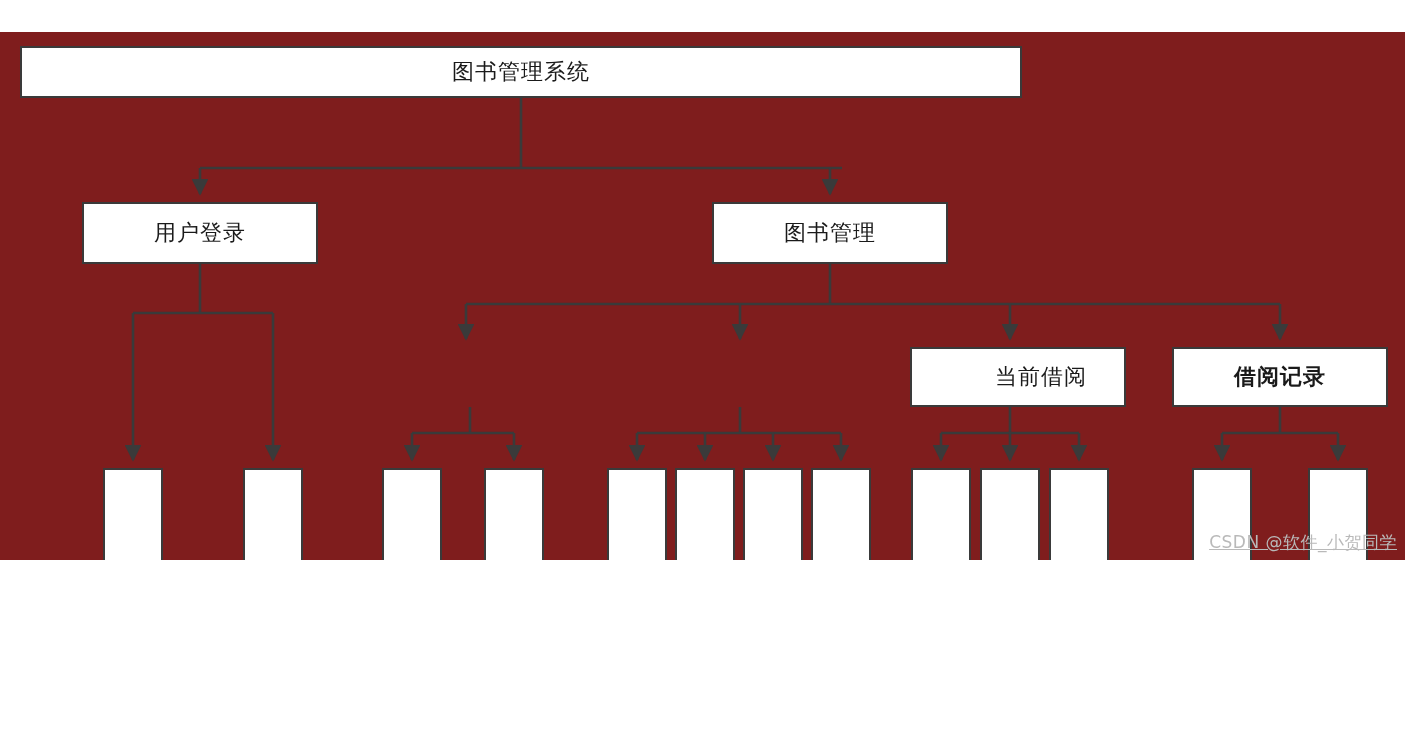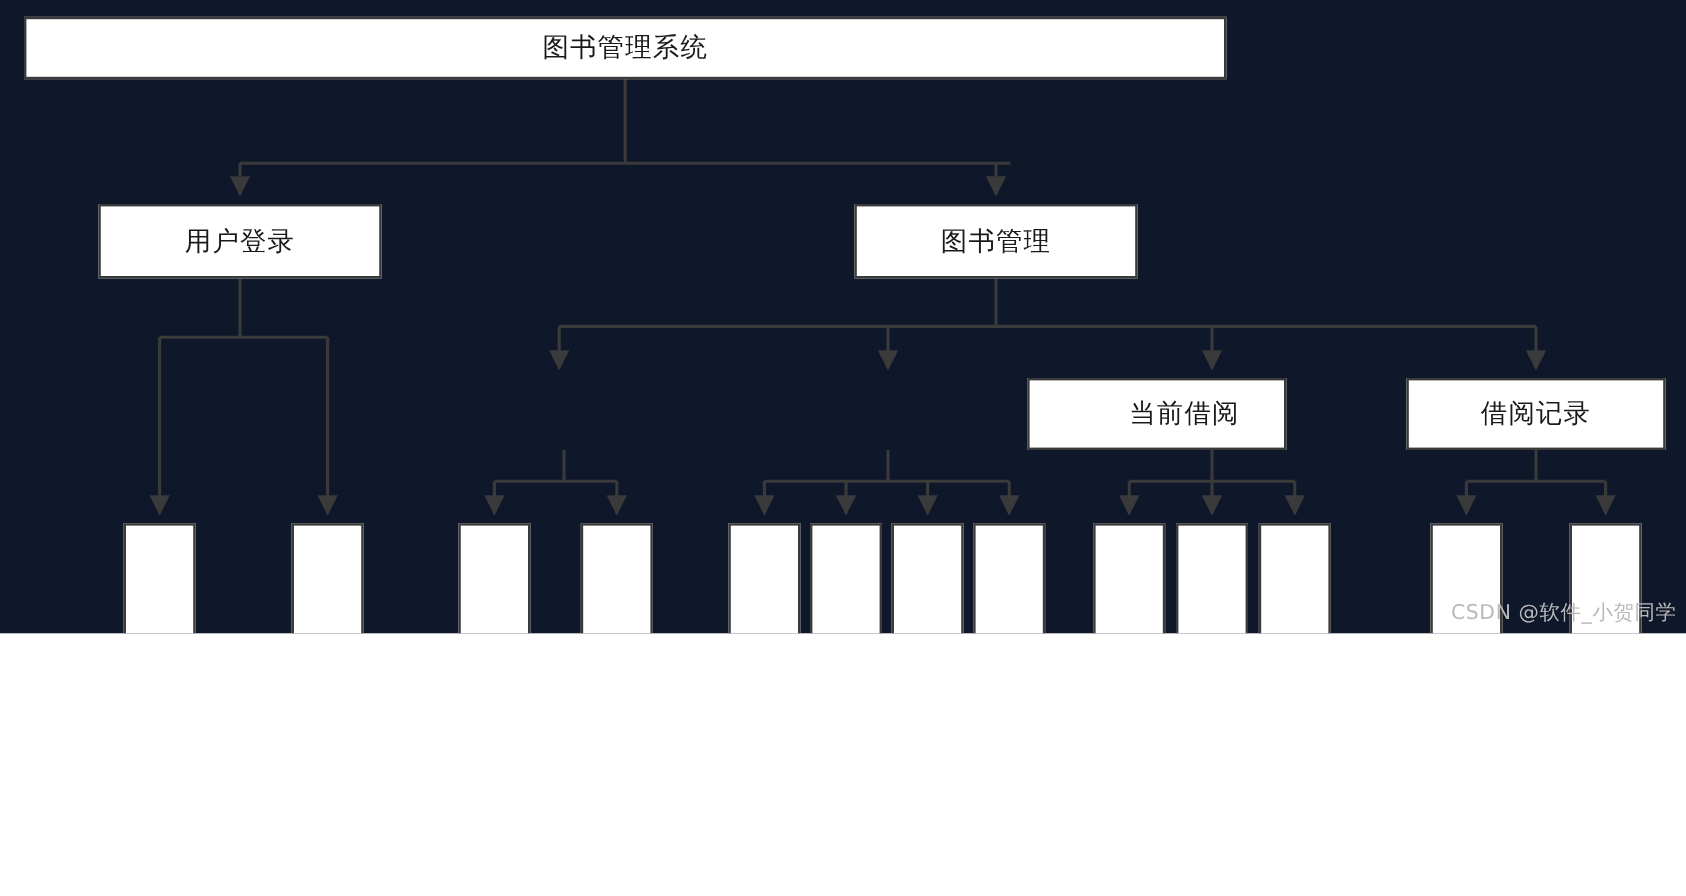--- a/index.html
+++ b/index.html
@@ -7,22 +7,23 @@
     padding: 0;
     background: #ffffff;
   }
   body {
     font-family: "DejaVu Sans", "Liberation Sans", sans-serif;
   }
   #canvas {
     position: relative;
     width: 1405px;
     height: 528px;
-    background: #0f172a;
+    background: #7f1d1d;
     overflow: hidden;
+    margin-top: 32px;
   }
   .node {
     position: absolute;
     box-sizing: border-box;
     border: 2.5px solid #3a3a3a;
     background: #ffffff;
     display: flex;
     align-items: center;
     justify-content: center;
     color: #1a1a1a;
@@ -54,20 +55,21 @@
   }
   .watermark {
     position: absolute;
     right: 8px;
     bottom: 6px;
     font-size: 17px;
     color: #b9b9b9;
     z-index: 5;
     white-space: nowrap;
     letter-spacing: 0.5px;
+    text-decoration: underline;
   }
 </style>
 </head>
 <body>
 
 <div id="canvas">
 
   <svg class="edges" viewBox="0 0 1405 747" xmlns="http://www.w3.org/2000/svg">
     <defs>
       <marker id="arrow" viewBox="0 0 10 10" refX="9" refY="5" markerWidth="6.5" markerHeight="6.5" orient="auto-start-reverse">
@@ -122,24 +124,24 @@
     <span>图书管理系统</span>
   </div>
 
   <div class="node h" style="left:82px; top:170px; width:236px; height:62px;">
     <span>用户登录</span>
   </div>
   <div class="node h" style="left:712px; top:170px; width:236px; height:62px;">
     <span>图书管理</span>
   </div>
 
-  <div class="node h" style="left:856px; top:315px; width:216px; height:60px;padding-left:46px;">
+  <div class="node h" style="left:910px; top:315px; width:216px; height:60px;padding-left:46px;">
     <span>当前借阅</span>
   </div>
-  <div class="node h" style="left:1172px; top:315px; width:216px; height:60px;">
+  <div class="node h" style="left:1172px; top:315px; width:216px; height:60px;font-weight:bold;">
     <span>借阅记录</span>
   </div>
 
   <div class="node v" style="left:103px; top:436px; width:60px; height:299px;">
     <span class="vtext">用户登录</span>
   </div>
   <div class="node v" style="left:243px; top:436px; width:60px; height:299px;">
     <span class="vtext">注销登录</span>
   </div>
 

